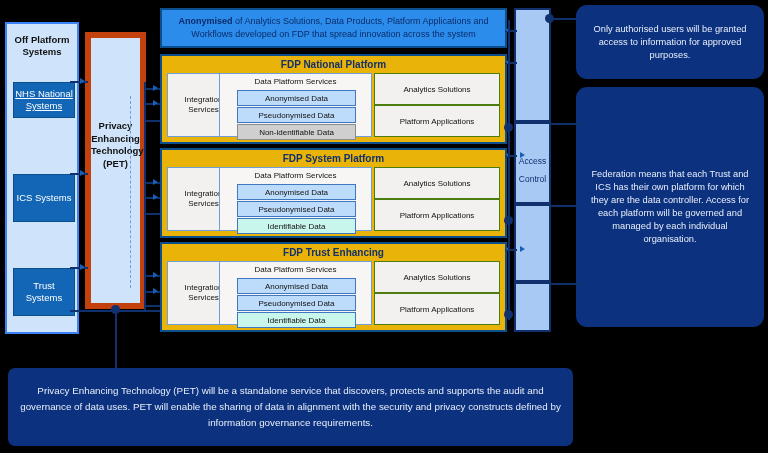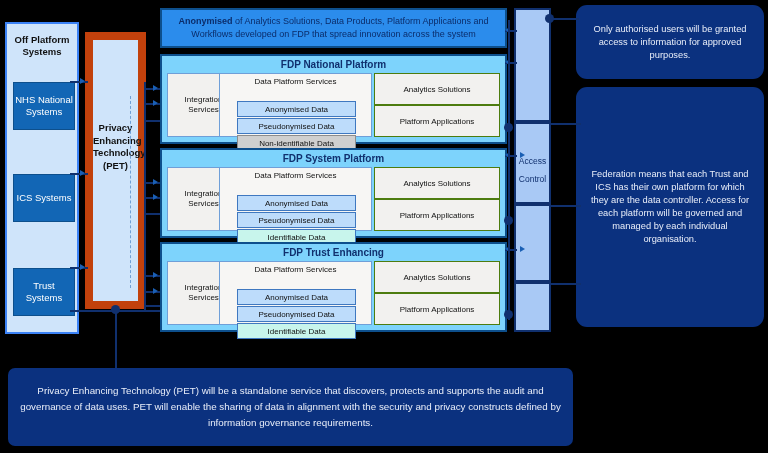--- a/index.html
+++ b/index.html
@@ -41,21 +41,21 @@
     line-height: 12px;
     text-align: center;
     display: flex; align-items: center; justify-content: center;
     left: 6px; width: 62px;
   }
 
   
   #pet {
     left: 85px; top: 32px; width: 61px; height: 277px;
     background: #cfe4fa;
-    border: 8px solid #c2410c;
+    border: 6px solid #c2410c;
   }
   #pet-label {
     position: absolute; left: 0; top: 82px; width: 100%;
     text-align: center; font-size: 9.5px; font-weight: bold;
     color: #111111; line-height: 12.5px;
   }
   #pet-dashed {
     left: 130px; top: 96px; width: 0; height: 192px;
     border-left: 1px dashed #6f9fd8;
   }
@@ -69,21 +69,21 @@
     text-align: center;
     color: #0b2d6b;
     font-size: 9px; line-height: 13px;
     padding: 0 8px;
   }
   #marketplace b { font-weight: bold; }
 
   
   .platform {
     left: 160px; width: 347px;
-    background: #7dd3fc;
+    background: #eab308;
     border: 2px solid #0d4f8c;
   }
   .platform-title {
     position: absolute; left: 0; top: 3px; width: 100%;
     text-align: center; font-size: 10px; font-weight: bold;
     color: #10306e;
   }
   .integration {
     position: absolute; left: 5px; top: 17px; width: 47px; bottom: 5px;
     background: #f2f1ef;
@@ -97,21 +97,21 @@
     border: 1px solid #6f9fd8;
   }
   .dps-title {
     position: absolute; left: 0; top: 3px; width: 100%;
     text-align: center; font-size: 8px; color: #111111;
   }
   .data-row {
     position: absolute; left: 17px; width: 117px; height: 14px;
     border: 1px solid #3f78c0;
     display: flex; align-items: center; justify-content: center;
-    font-size: 8px; color: #111111; margin-top: 11px;
+    font-size: 8px; color: #111111;
   }
   .data-anon { background: #bddcfb; top: 16px; }
   .data-pseudo { background: #bddcfb; top: 33px; }
   .data-third { top: 50px; }
   .data-nonident { background: #cfcfcf; border-color: #8c8c8c; }
   .data-ident { background: #c8f5ec; border-color: #3f78c0; }
 
   .right-col {
     position: absolute; left: 212px; right: 5px; top: 17px; bottom: 5px;
   }
@@ -174,21 +174,21 @@
     border-right: 5px solid #1a5fb4;
   }
 </style>
 </head>
 <body>
 
 <div id="stage">
 
   <div class="abs" id="offplatform">
     <div id="offplatform-title">Off Platform Systems</div>
-    <div class="abs src-box" style="top:58px;height:48px;">NHS National Systems</div>
+    <div class="abs src-box" style="top:58px;height:36px;text-decoration:underline;">NHS National Systems</div>
     <div class="abs src-box" style="top:244px;height:48px;">Trust Systems</div>
     <div class="abs src-box" style="top:150px;height:48px;">ICS Systems</div>
   </div>
 
   <div class="abs" id="pet">
     <div id="pet-label">Privacy Enhancing Technology (PET)</div>
   </div>
   <div class="abs" id="pet-dashed"></div>
 
   <div class="abs line-h" style="left:70px;top:81px;width:18px;"></div>

